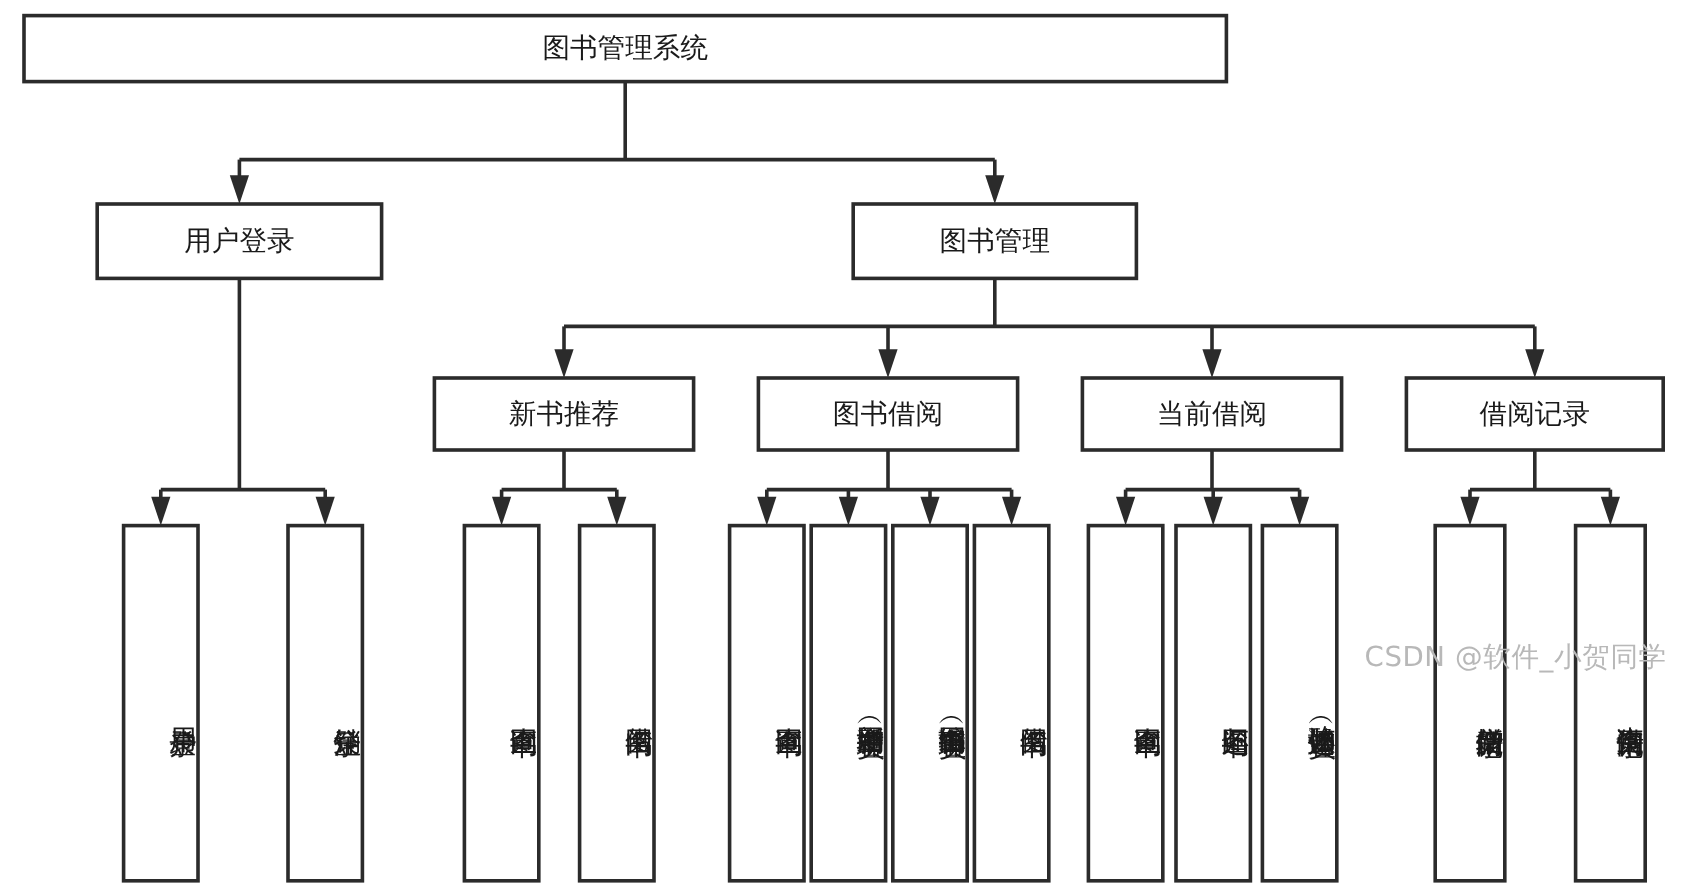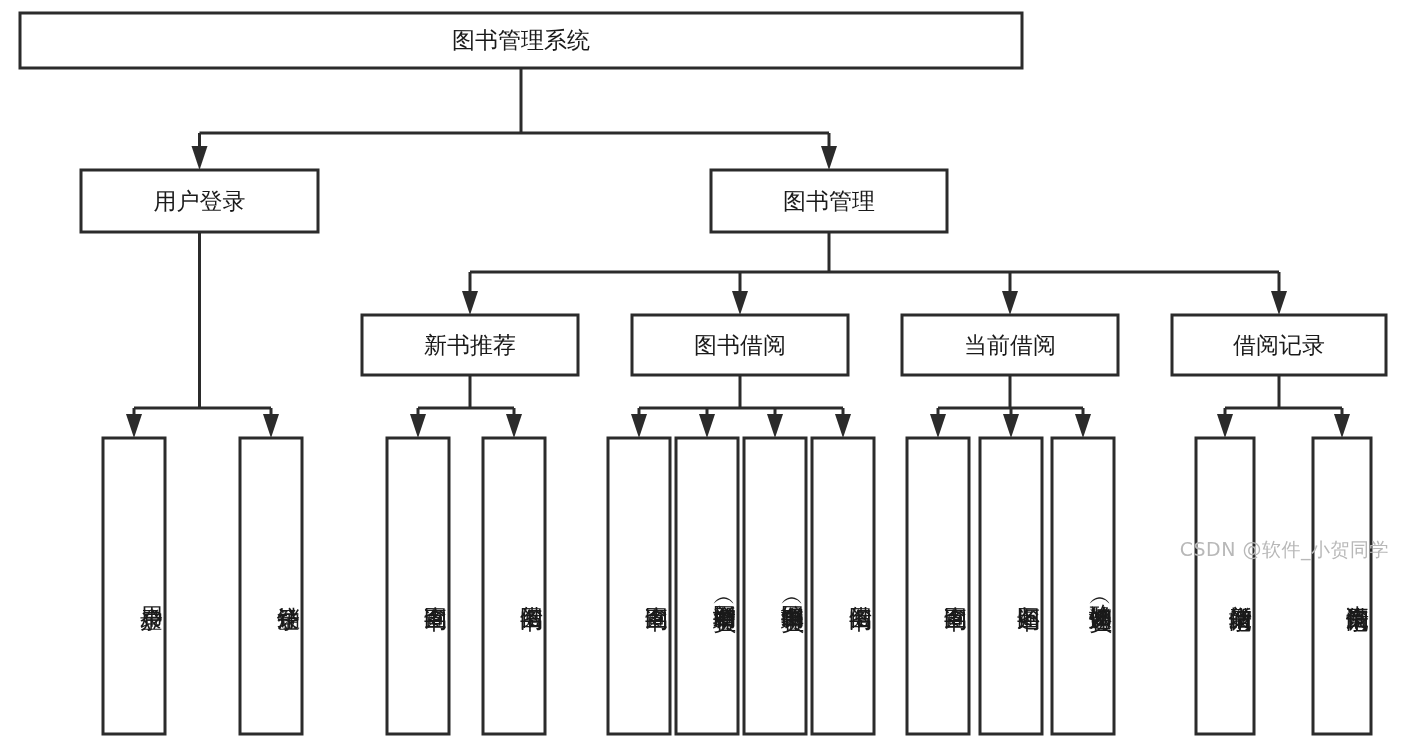--- a/index.html
+++ b/index.html
@@ -58,21 +58,21 @@
     align-items: flex-start;
     justify-content: center;
     white-space: nowrap;
     pointer-events: none;
   }
   .watermark {
     position: absolute;
     right: 16px;
     bottom: 6px;
     font-family: "DejaVu Sans", "Liberation Sans", sans-serif;
-    font-size: 19px;
+    font-size: 23px;
     color: #b8b8b8;
     letter-spacing: 0.5px;
     white-space: nowrap;
   }
 </style>
 </head>
 <body>
 
 <div id="diagram-root">
   <svg id="diagram-svg" width="1405" height="747" viewBox="0 0 1405 747" xmlns="http://www.w3.org/2000/svg">

